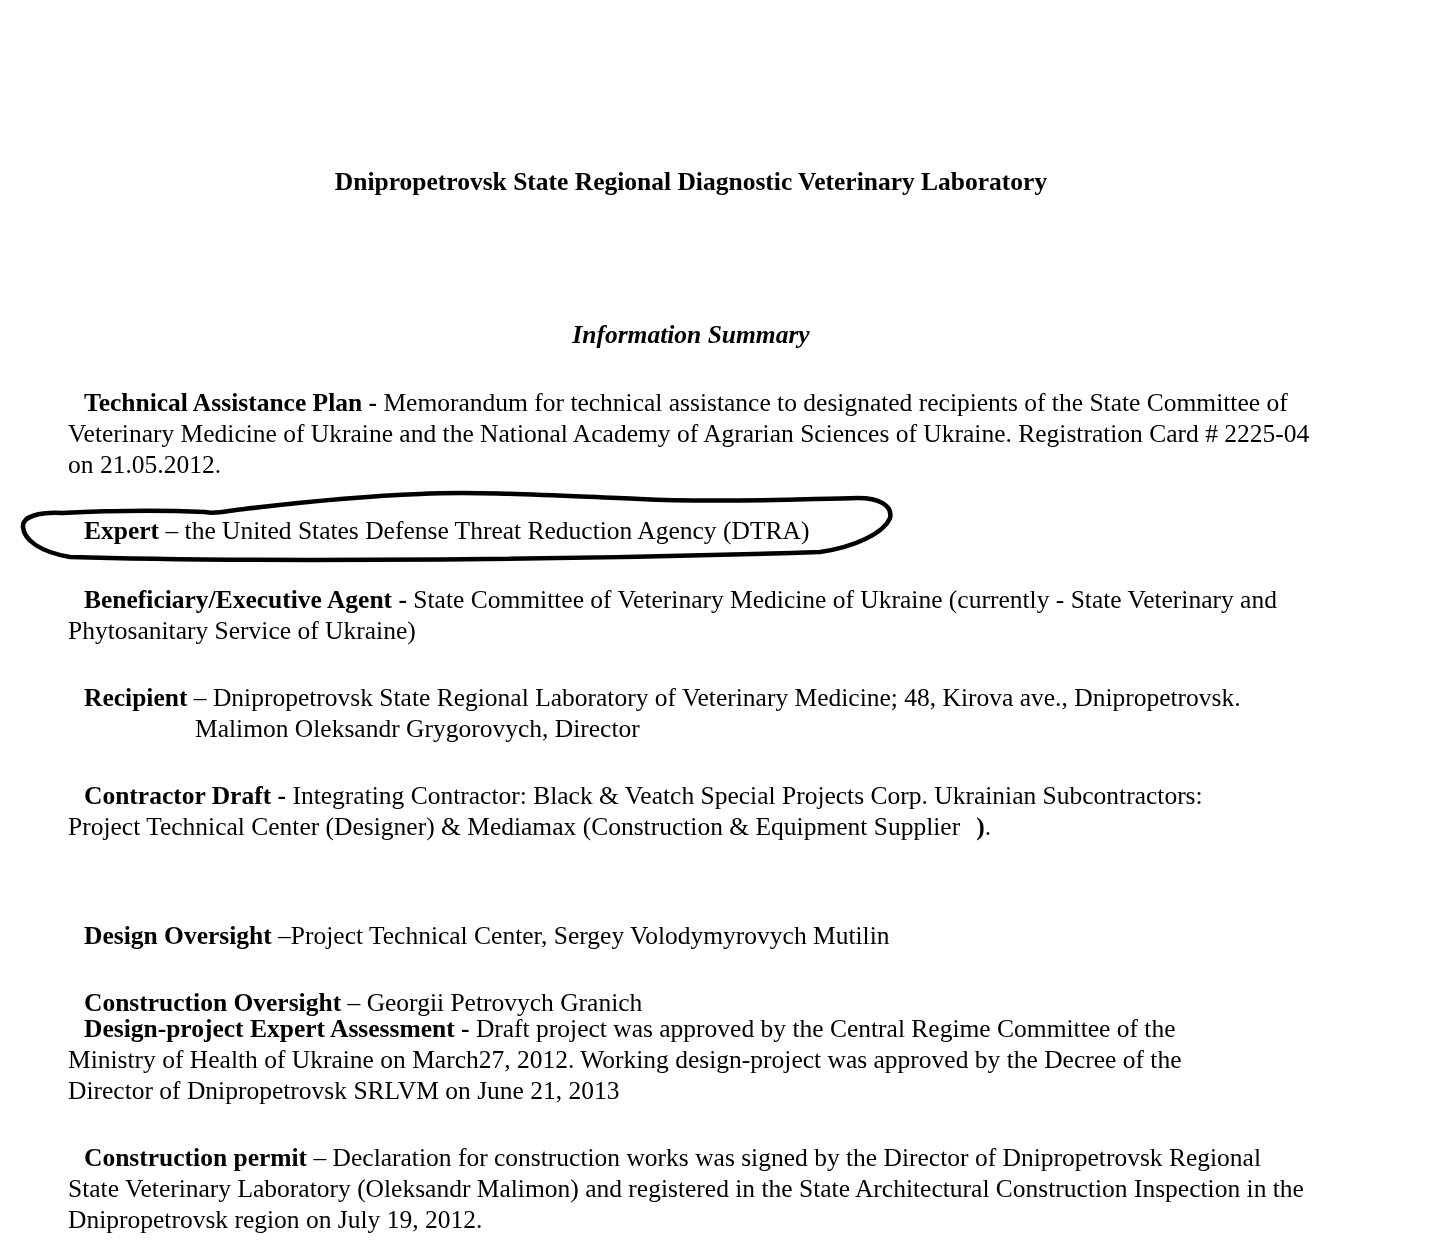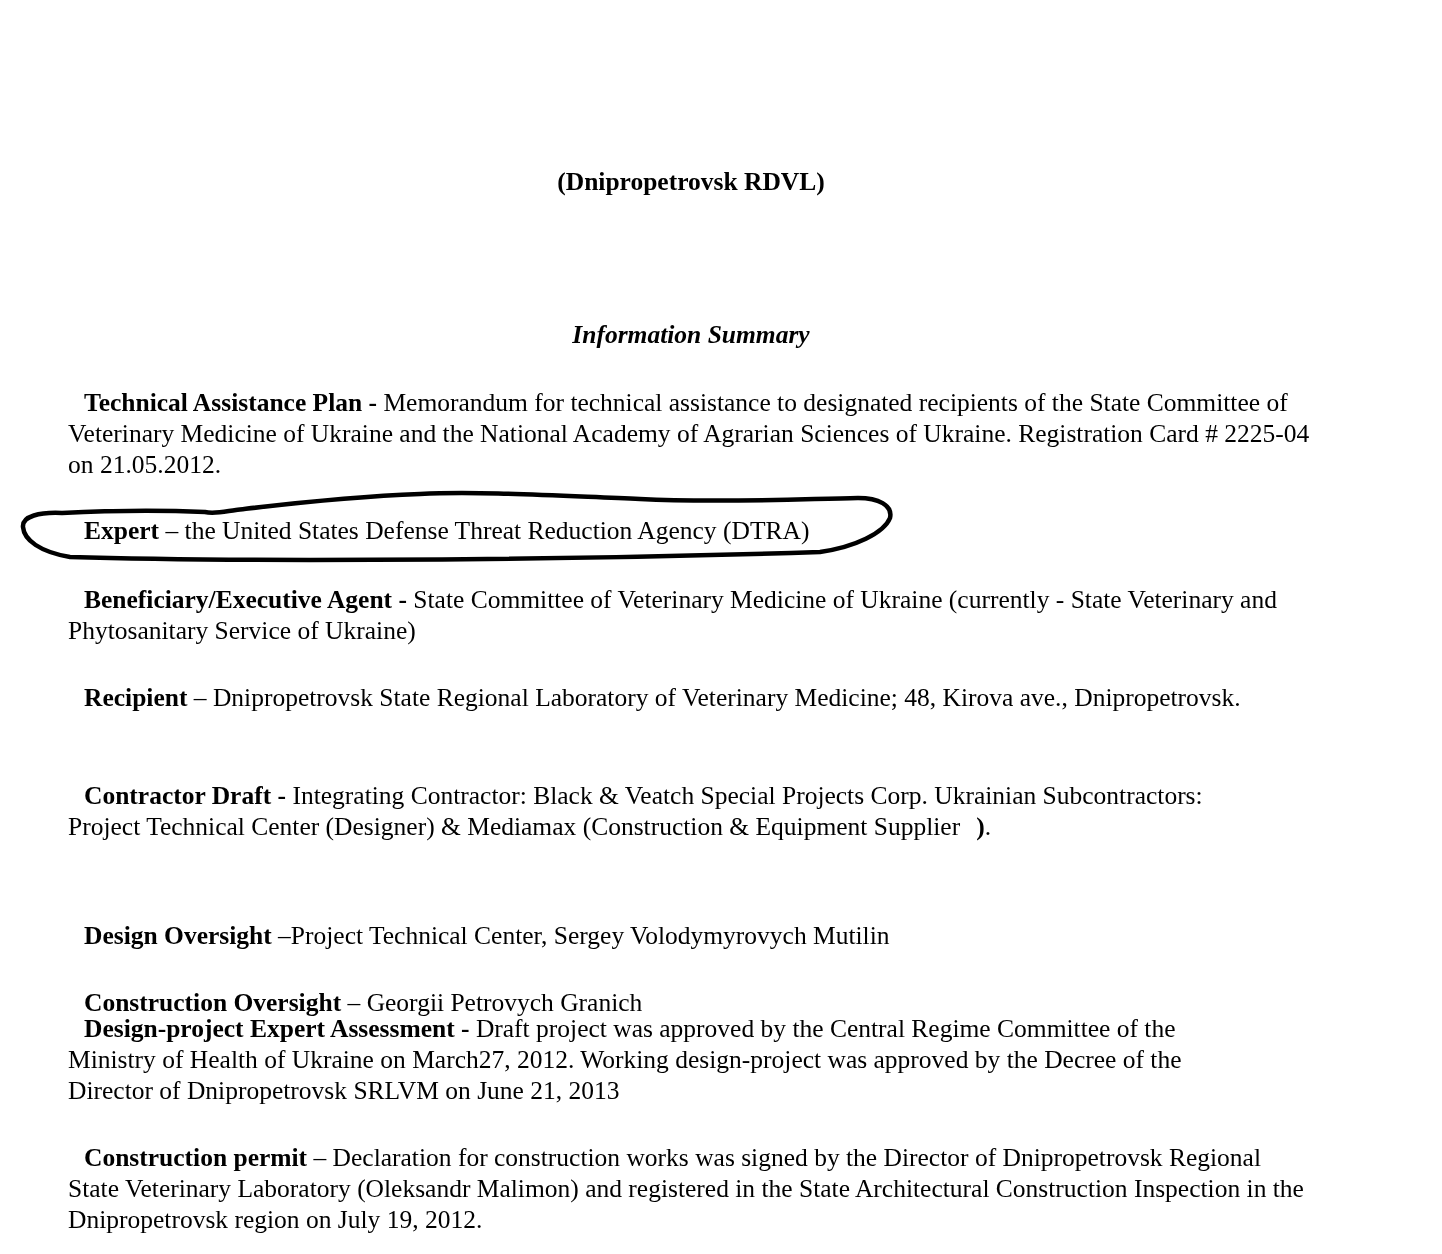--- a/index.html
+++ b/index.html
@@ -51,39 +51,40 @@
       position: absolute;
       left: 0;
       top: 0;
       pointer-events: none;
     }
   </style>
 </head>
 <body>
 
 <div class="header">
-  <div>(Dnipropetrovsk RDVL)</div>
+  <div>Dnipropetrovsk State Regional Diagnostic Veterinary Laboratory</div>
 </div>
 
 <div class="summary-title">Information Summary</div>
 
 <div class="entry" style="top:387px;">
   <span class="label">Technical Assistance Plan -</span><span> Memorandum for technical assistance to designated recipients of the State Committee of Veterinary Medicine of Ukraine and the National Academy of Agrarian Sciences of Ukraine. Registration Card # 2225-04 on 21.05.2012.</span>
 </div>
 
 <div class="entry" style="top:515px;">
   <span class="label">Expert</span><span> – the United States Defense Threat Reduction Agency (DTRA)</span>
 </div>
 
 <div class="entry" style="top:584px;">
   <span class="label">Beneficiary/Executive Agent -</span><span> State Committee of Veterinary Medicine of Ukraine (currently - State Veterinary and Phytosanitary Service of Ukraine)</span>
 </div>
 
 <div class="entry" style="top:682px;">
   <span class="label">Recipient</span><span> – Dnipropetrovsk State Regional Laboratory of Veterinary Medicine; 48, Kirova ave., Dnipropetrovsk.</span>
+  <span class="sub">Malimon Oleksandr Grygorovych, Director</span>
 </div>
 
 <div class="entry" style="top:780px; width:1200px;">
   <span class="label">Contractor Draft -</span><span> Integrating Contractor: Black &amp; Veatch Special Projects Corp. Ukrainian Subcontractors: Project Technical Center (Designer) &amp; Mediamax (Construction &amp; Equipment Supplier</span><span class="label">)</span><span>.</span>
 </div>
 
 <div class="entry" style="top:920px;">
   <span class="label">Design Oversight</span><span> –Project Technical Center, Sergey Volodymyrovych Mutilin</span>
 </div>
 

